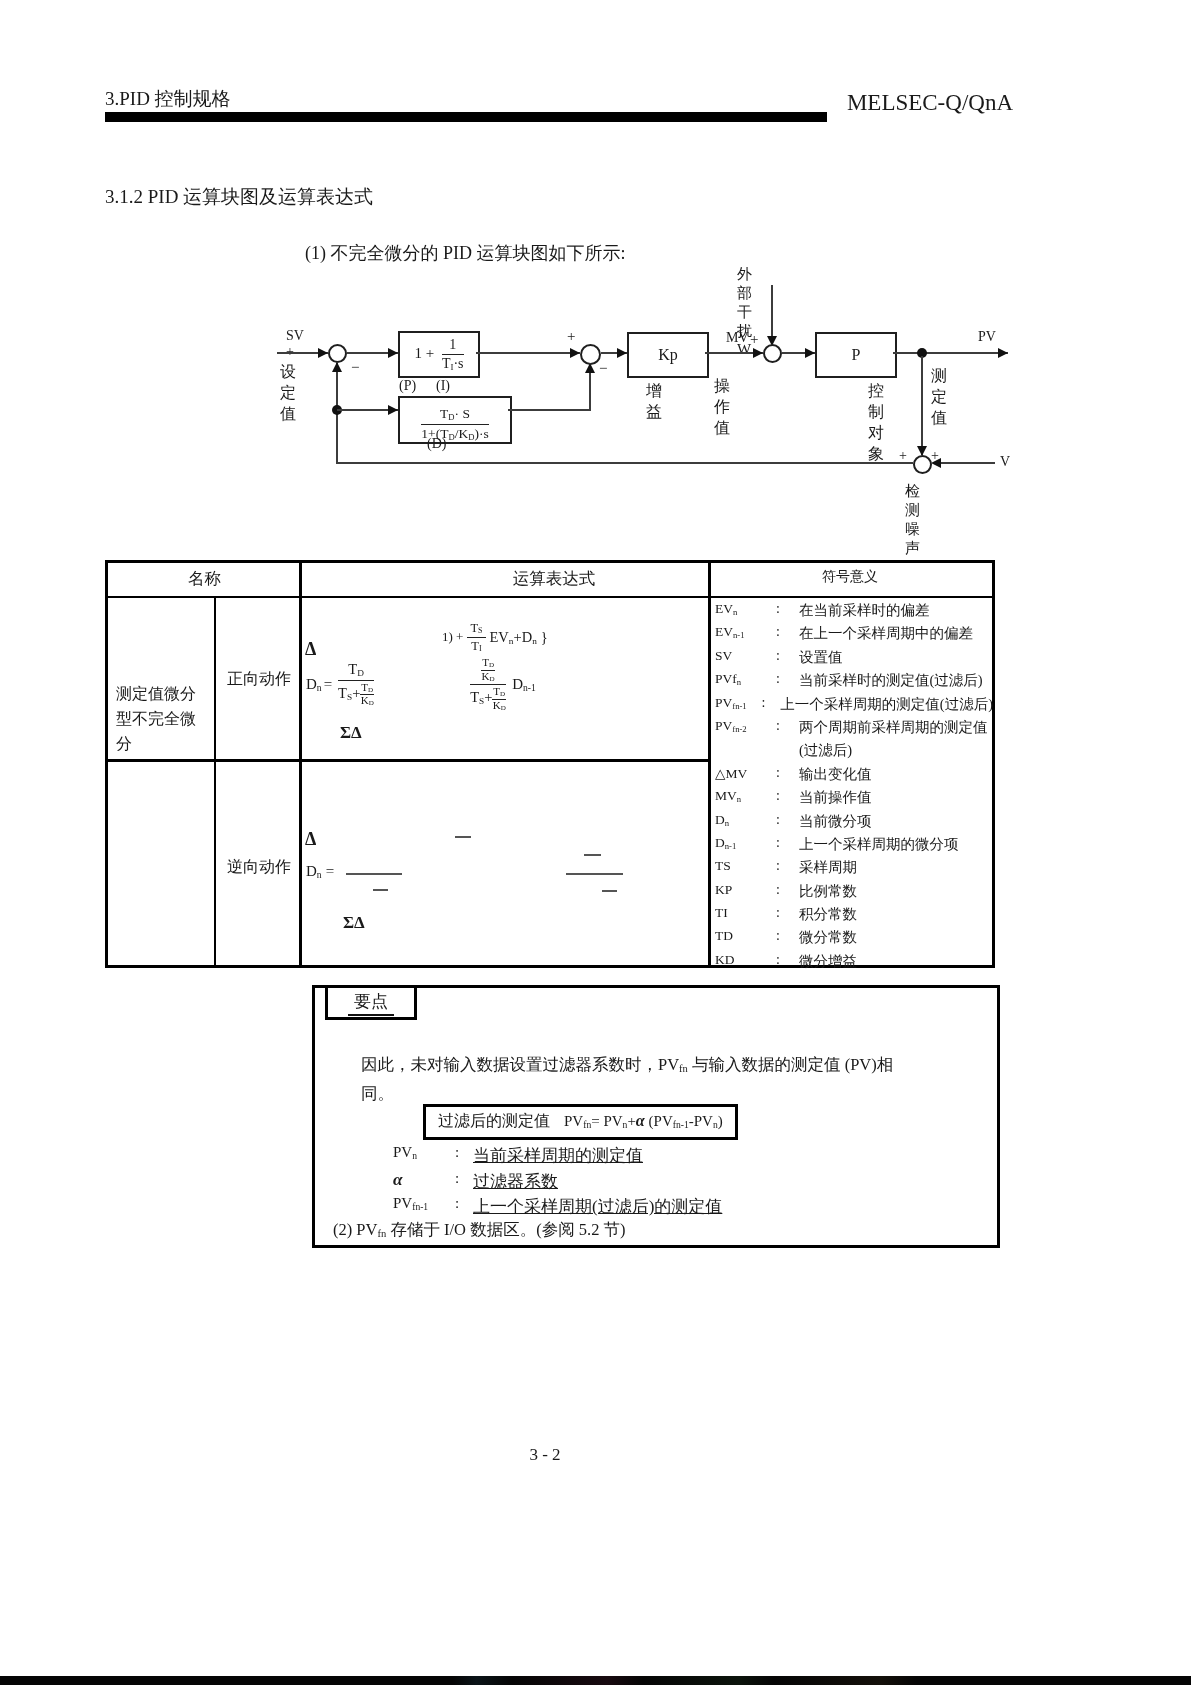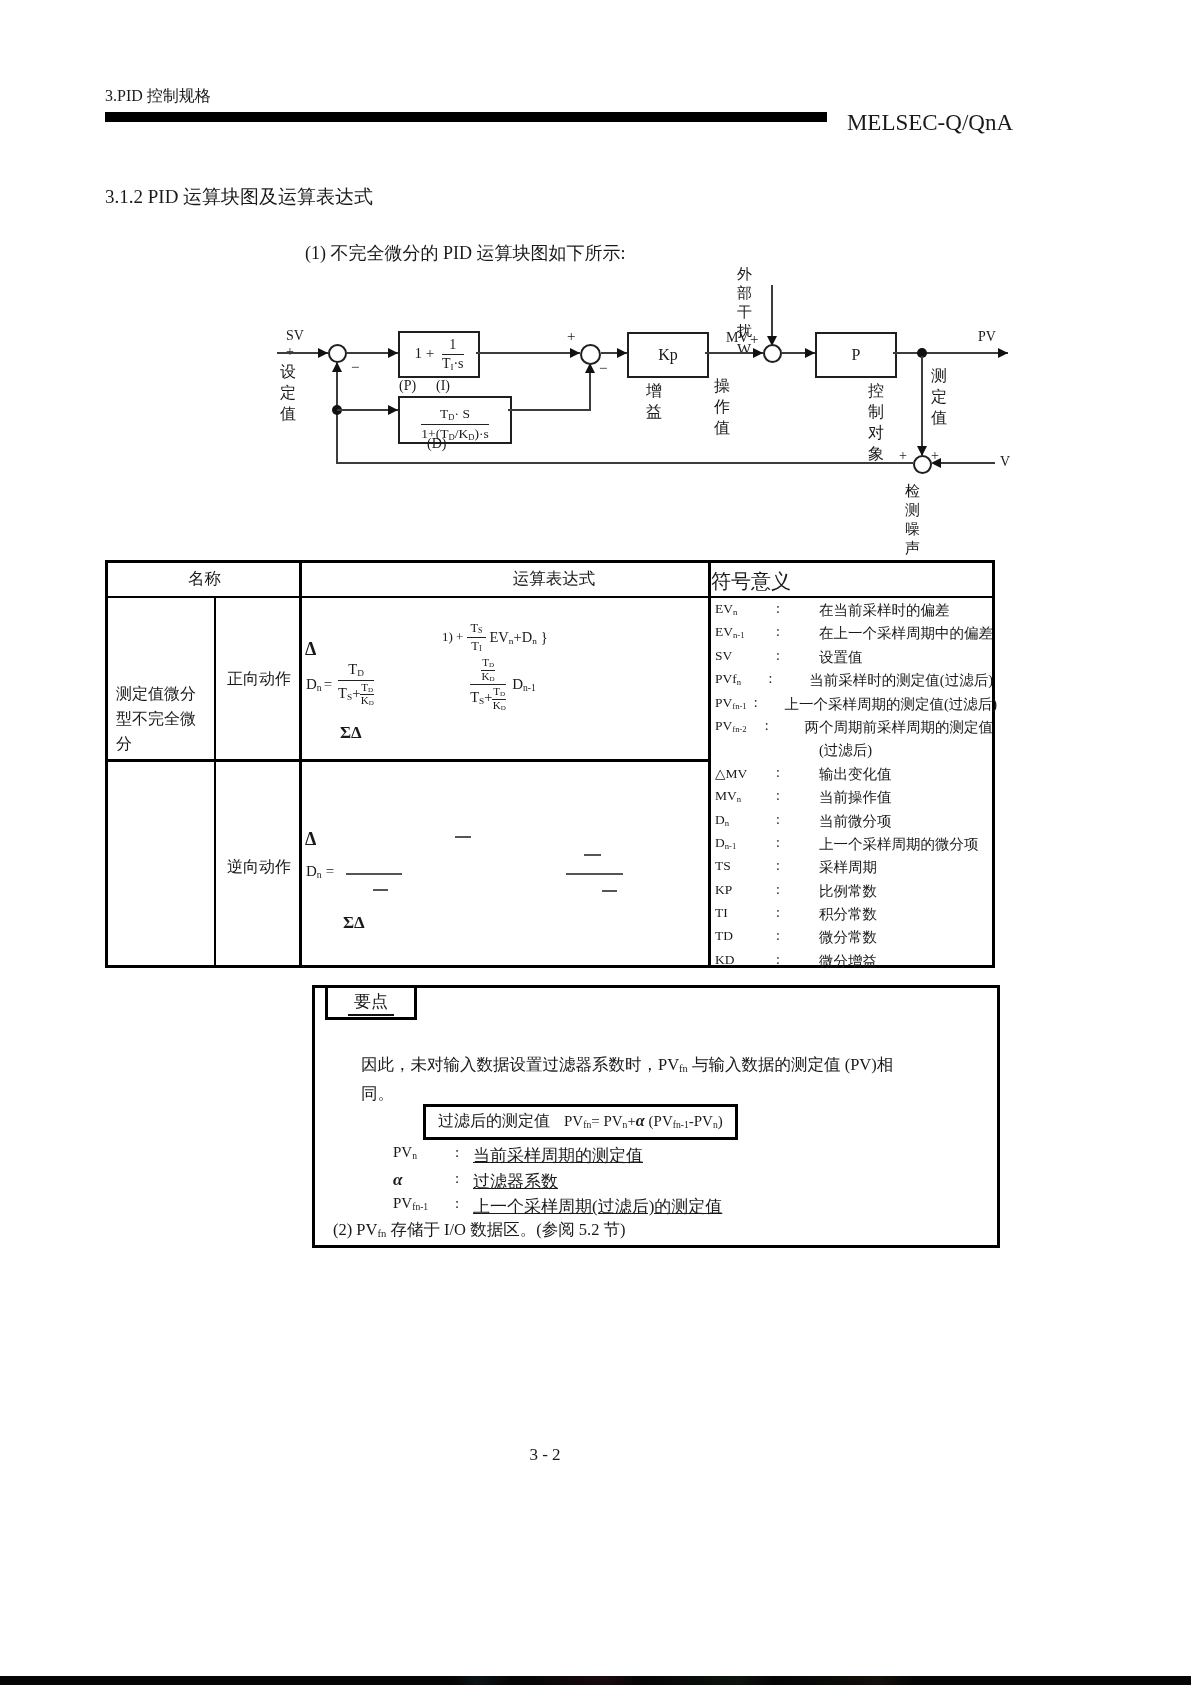--- a/index.html
+++ b/index.html
@@ -27,36 +27,36 @@
   .frac > .den { display:block; padding-top:1px; white-space:nowrap; }
   .sfrac { display:inline-block; text-align:center; vertical-align:middle;
            font-size:0.76em; line-height:1.05; }
   .sfrac > .num { display:block; border-bottom:1.3px solid #222; padding:0 1px; }
   .sfrac > .den { display:block; }
   .sb { font-size:0.64em; vertical-align:-0.18em; }
   .tbl-border { position:absolute; background:#000; }
   .srow { display:flex; height:23.4px; align-items:flex-start;gap:7px; }
   .srow .sy { width:54px; font-size:13.5px; white-space:nowrap; }
   .srow .co { width:16px; font-size:14px; }
-  .srow .me { flex:1; font-size:14.5px; white-space:nowrap;margin-left:20px; }
+  .srow .me { flex:1; font-size:14.5px; white-space:nowrap; }
   .pt-row { position:absolute; display:flex; align-items:flex-start; }
   .pt-sy { width:62px; font-size:15px; white-space:nowrap; }
   .pt-co { width:18px; font-size:15px; }
   .pt-me { font-size:17px; white-space:nowrap;text-decoration:underline; }
   .alpha { font-weight:bold; font-style:italic; font-size:1.08em; }
   .nowrap { white-space:nowrap; }
 </style>
 </head>
 <body>
 
 <div class="page">
 
-  <div class="abs" style="left:105px; top:86px; font-size:16px;">3.PID 控制规格</div>
+  <div class="abs" style="left:105px; top:86px; font-size:19px;">3.PID 控制规格</div>
   <div class="abs" style="left:105px; top:112px; width:722px; height:10px; background:#000;"></div>
-  <div class="abs" style="right:178px; top:90px; font-size:23px;margin-top:20px;">MELSEC-Q/QnA</div>
+  <div class="abs" style="right:178px; top:90px; font-size:23px;">MELSEC-Q/QnA</div>
 
   <div class="abs" style="left:105px; top:184px; font-size:19px;">3.1.2 PID 运算块图及运算表达式</div>
 
   <div class="abs" style="left:305px; top:241px; font-size:18px;">(1)  不完全微分的 PID 运算块图如下所示:</div>
 
   <div class="abs" style="left:0; top:0; width:0; height:0;">
 
     <div class="abs" style="left:737px; top:265px; font-size:15px;">外部干扰W</div>
     <div class="vl" style="left:771px; top:285px; height:52px;"></div>
     <div class="ah d" style="left:767px; top:336px;"></div>
@@ -157,21 +157,21 @@
   <div class="abs" style="left:105px; top:560px; width:890px; height:408px; border:3px solid #000; box-sizing:border-box;">
 
     <div class="tbl-border" style="left:0; top:33px; width:884px; height:2px;"></div>
     <div class="tbl-border" style="left:106px; top:33px; width:2px; height:369px;"></div>
     <div class="tbl-border" style="left:191px; top:0; width:3px; height:402px;"></div>
     <div class="tbl-border" style="left:600px; top:0; width:3px; height:402px;"></div>
     <div class="tbl-border" style="left:0; top:196px; width:601px; height:3px;"></div>
 
     <div class="abs" style="left:0; top:5px; width:193px; text-align:center; font-size:16.5px;">名称</div>
     <div class="abs" style="left:194px; top:5px; width:408px; text-align:center; font-size:16.5px;padding-left:48px;">运算表达式</div>
-    <div class="abs" style="left:603px; top:5px; width:278px; text-align:left; font-size:20px;">符号意义</div>
+    <div class="abs" style="left:603px; top:5px; width:278px; text-align:center; font-size:14px;">符号意义</div>
 
     <div class="abs" style="left:8px; top:118px; width:84px; font-size:16px; line-height:25px;">测定值微分型不完全微分</div>
 
     <div class="abs" style="left:110px; top:106px; width:82px; text-align:center; font-size:16px;">正向动作</div>
     <div class="abs" style="left:110px; top:294px; width:82px; text-align:center; font-size:16px;">逆向动作</div>
 
     <div class="abs" style="left:197px; top:76px; font-size:18px; font-weight:bold;">Δ</div>
 
     <div class="abs" style="left:334px; top:58px; display:flex; align-items:center; gap:4px;">
       <span style="font-size:13px;">1) +</span>

